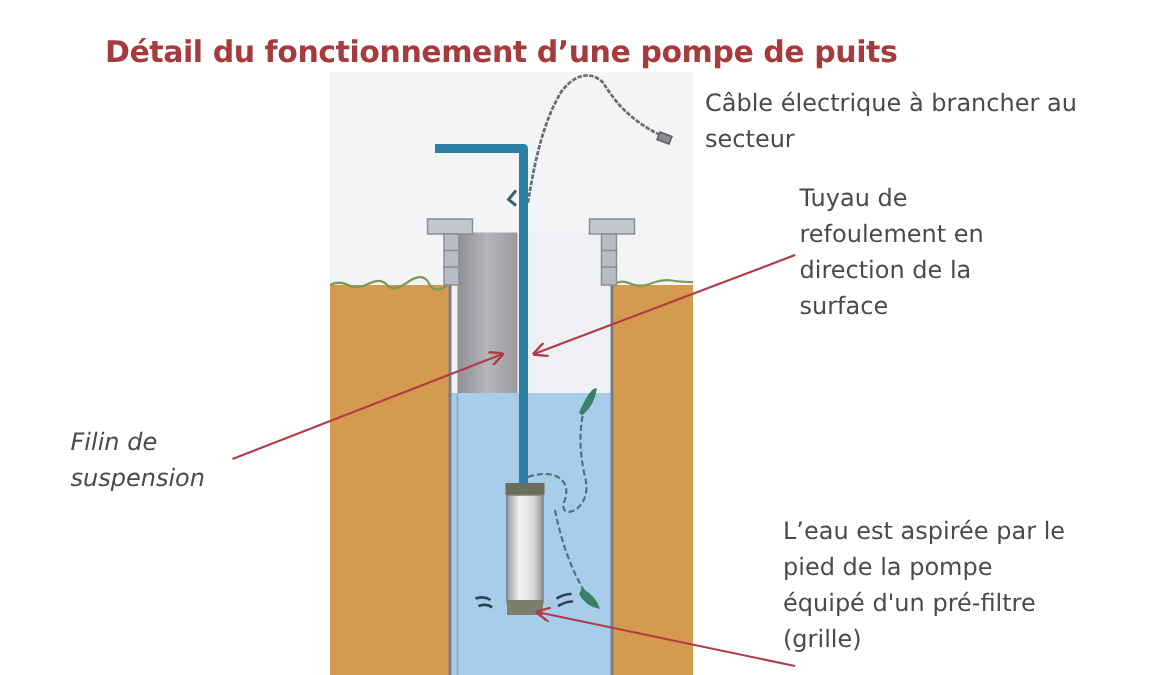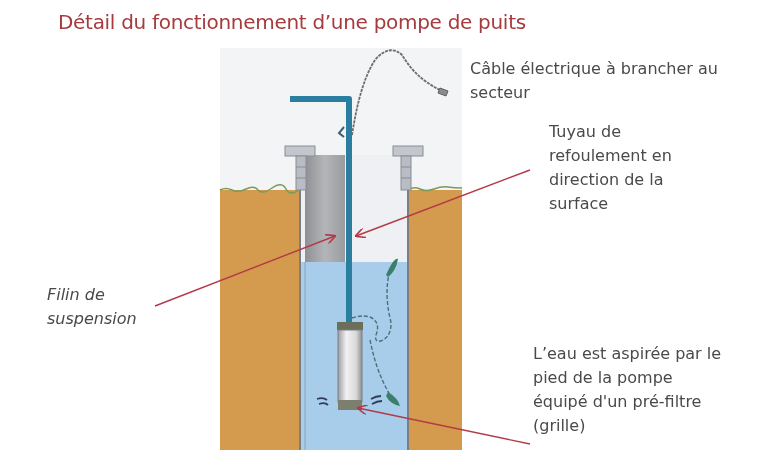--- a/index.html
+++ b/index.html
@@ -11,38 +11,38 @@
       width: 768px;
       height: 450px;
       position: relative;
       overflow: hidden;
       font-family: "DejaVu Sans", "Liberation Sans", sans-serif;
     }
     .title {
       position: absolute;
       left: 54px;
       top: 6px;
-      margin: 4px;
+      margin: 16px;
       font-size: 20px;
-      font-weight: normal;
+      font-weight: bold;
       color: #a63a3d;
       letter-spacing: -0.3px;
       white-space: nowrap;
     }
     .label {
       position: absolute;
       font-size: 16px;
       line-height: 24px;
       color: #4a4a48;
       white-space: pre-line;
     }
     #lbl-cable { left: 470px; top: 57px; width: 300px; }
-    #lbl-pipe { left: 533px; top: 120px; width: 200px; margin-left: 16px; }
+    #lbl-pipe { left: 533px; top: 120px; width: 200px; }
     #lbl-wire { left: 47px; top: 283px; width: 160px; font-style: italic; }
-    #lbl-water { left: 533px; top: 342px; width: 230px; }
+    #lbl-water { left: 522px; top: 342px; width: 230px; }
     svg.illustration {
       position: absolute;
       left: 0;
       top: 0;
     }
   </style>
 </head>
 <body>
 
 <h1 class="title">Détail du fonctionnement d’une pompe de puits</h1>

